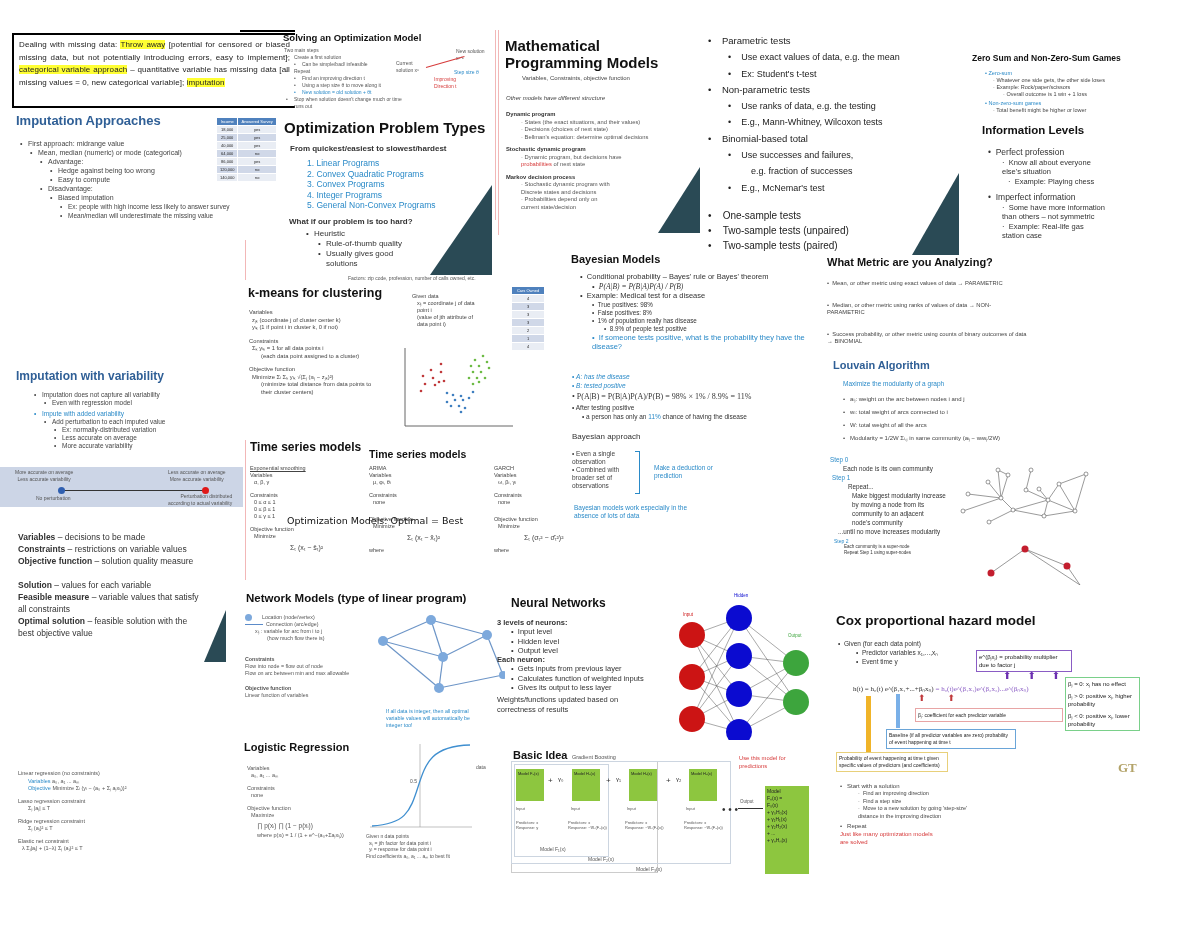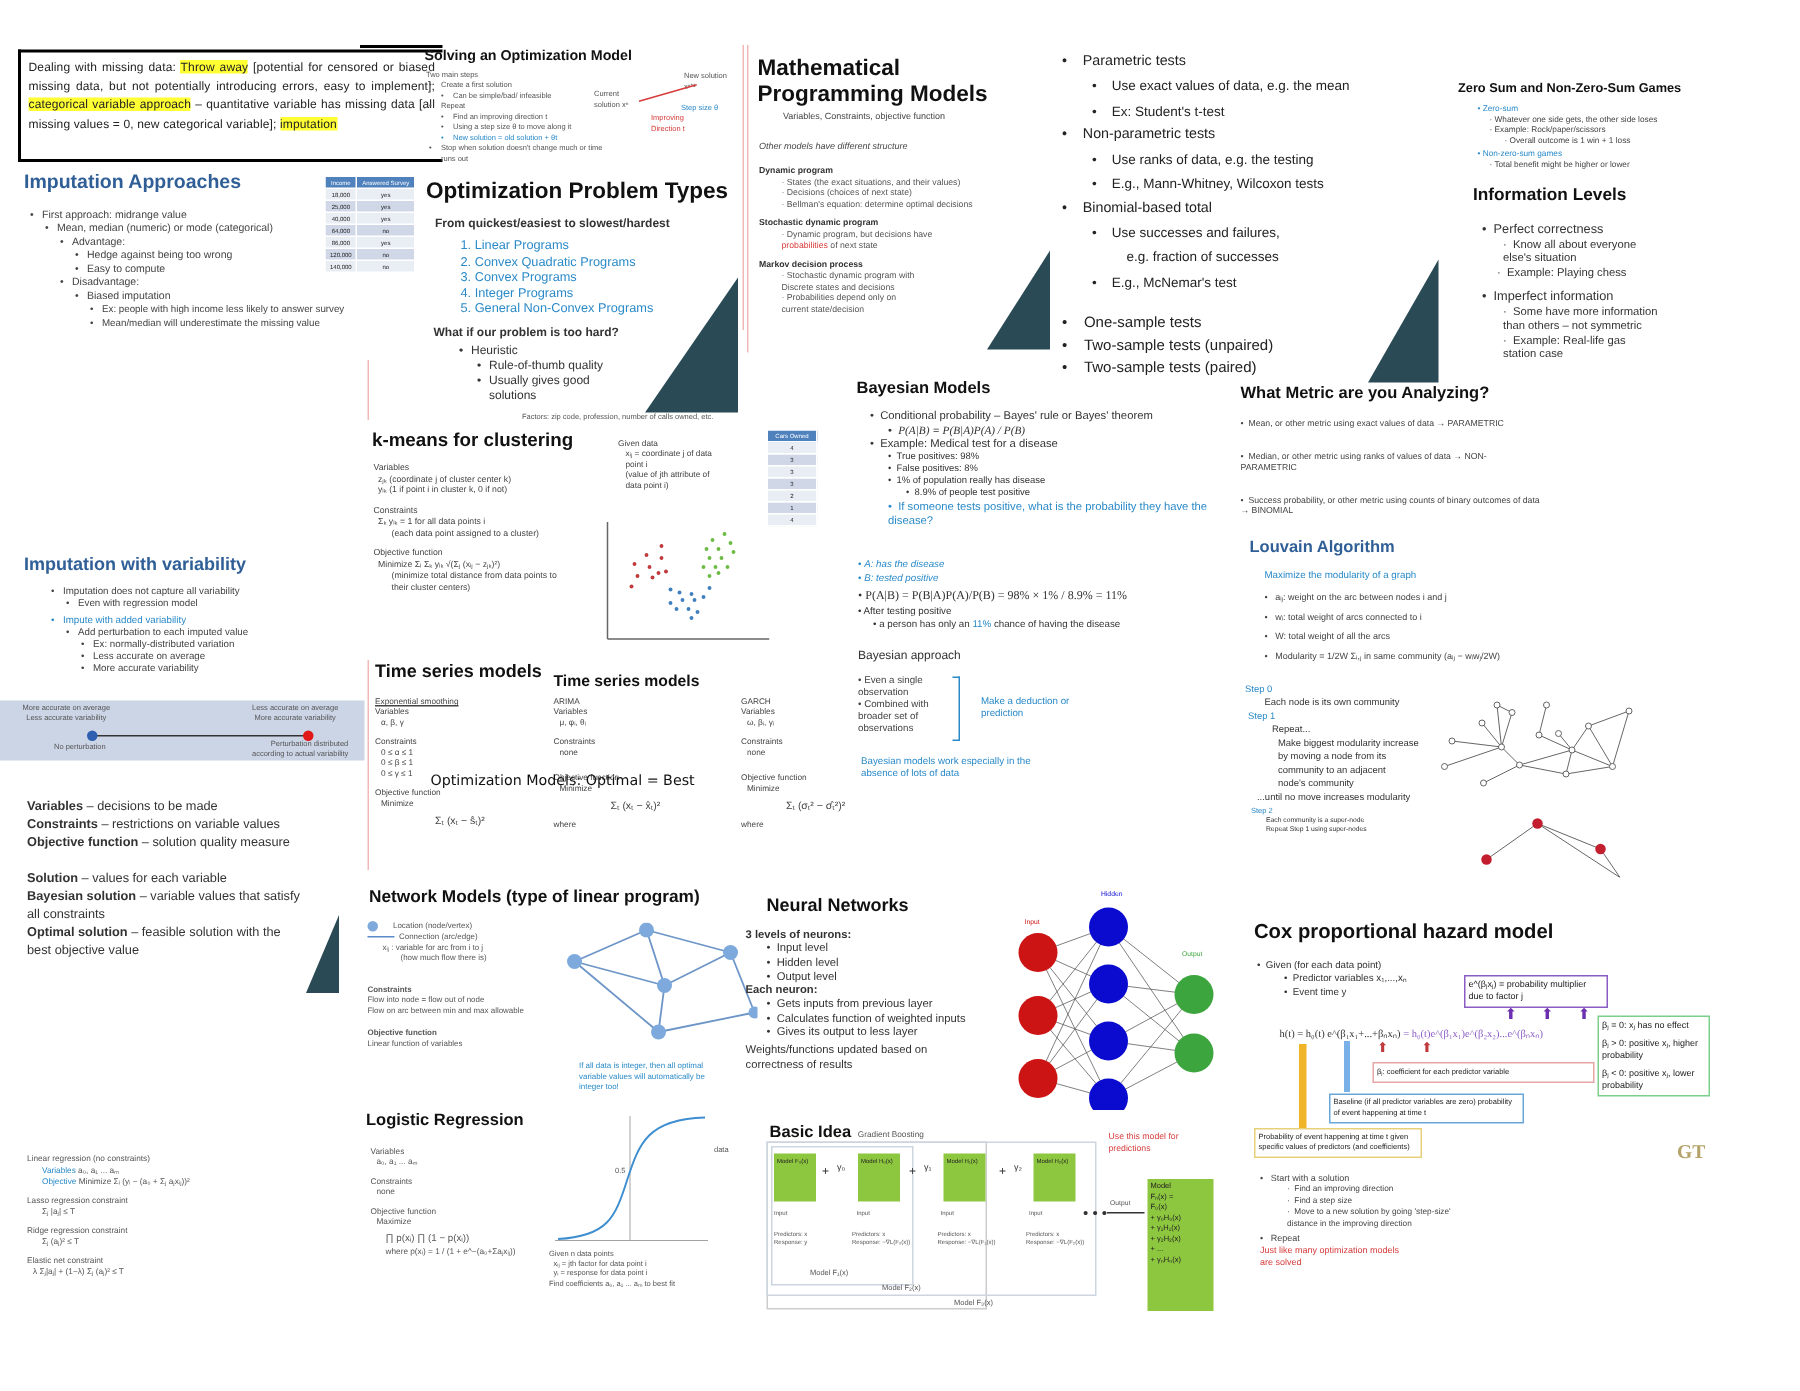--- a/index.html
+++ b/index.html
@@ -104,21 +104,21 @@
   <div class="abs tiny" style="left:36px;top:28px;">No perturbation</div>
   <div class="abs tiny" style="left:168px;top:26px;white-space:pre;text-align:right;">Perturbation distributed
 according to actual variability</div>
 </div>
 
 <div class="abs" style="left:18px;top:531px;width:220px;font-size:8.5px;line-height:12px;color:#333;">
   <div><b>Variables</b><span> – decisions to be made</span></div>
   <div><b>Constraints</b><span> – restrictions on variable values</span></div>
   <div><b>Objective function</b><span> – solution quality measure</span></div>
   <div style="margin-top:12px"><b>Solution</b><span> – values for each variable</span></div>
-  <div style="width:190px"><b>Bayesian solution</b><span> – variable values that satisfy all constraints</span></div>
+  <div style="width:190px"><b>Feasible measure</b><span> – variable values that satisfy all constraints</span></div>
   <div style="width:170px"><b>Optimal solution</b><span> – feasible solution with the best objective value</span></div>
 </div>
 <div class="triangle" style="left:204px;top:610px;border-width:0 0 52px 22px;border-color:transparent transparent #2a4a55 transparent;"></div>
 
 <div class="abs" style="left:18px;top:770px;width:220px;font-size:5.5px;line-height:7.5px;color:#555;">
   <div>Linear regression (no constraints)</div>
   <div style="margin-left:10px"><span class="blue">Variables</span><span> a₀, a₁ ... aₘ</span></div>
   <div style="margin-left:10px"><span class="blue">Objective</span><span> Minimize Σᵢ (yᵢ − (a₀ + Σⱼ aⱼxᵢⱼ))²</span></div>
   <div style="margin-top:5px">Lasso regression constraint</div>
   <div style="margin-left:10px">Σⱼ |aⱼ| ≤ T</div>
@@ -398,23 +398,23 @@
 <div class="abs" style="left:985px;top:70px;width:215px;font-size:5.5px;line-height:7px;color:#444;">
   <div class="blue">• <span>Zero-sum</span></div>
   <div style="margin-left:8px">· <span>Whatever one side gets, the other side loses</span></div>
   <div style="margin-left:8px">· <span>Example: Rock/paper/scissors</span></div>
   <div style="margin-left:18px">· <span>Overall outcome is 1 win + 1 loss</span></div>
   <div class="blue" style="margin-top:2px">• <span>Non-zero-sum games</span></div>
   <div style="margin-left:8px">· <span>Total benefit might be higher or lower</span></div>
 </div>
 <div class="abs h-black" style="left:982px;top:124px;font-size:11.5px;">Information Levels</div>
 <div class="abs" style="left:988px;top:147px;width:140px;font-size:8.5px;line-height:10.5px;color:#333;">
-  <div>•&nbsp;&nbsp;<span>Perfect correctness</span></div>
+  <div>•&nbsp;&nbsp;<span>Perfect profession</span></div>
   <div style="margin-left:14px;font-size:7.5px;line-height:9.5px;width:100px">·&nbsp;&nbsp;<span>Know all about everyone else's situation</span></div>
-  <div style="margin-left:10px;font-size:7.5px;line-height:9.5px">·&nbsp;&nbsp;<span>Example: Playing chess</span></div>
+  <div style="margin-left:20px;font-size:7.5px;line-height:9.5px">·&nbsp;&nbsp;<span>Example: Playing chess</span></div>
   <div style="margin-top:6px">•&nbsp;&nbsp;<span>Imperfect information</span></div>
   <div style="margin-left:14px;font-size:7.5px;line-height:9.5px;width:115px">·&nbsp;&nbsp;<span>Some have more information than others – not symmetric</span></div>
   <div style="margin-left:14px;font-size:7.5px;line-height:9.5px;width:100px">·&nbsp;&nbsp;<span>Example: Real-life gas station case</span></div>
 </div>
 
 <div class="abs h-black" style="left:571px;top:253px;font-size:11px;">Bayesian Models</div>
 <div class="abs" style="left:580px;top:272px;width:240px;font-size:7.5px;line-height:9.5px;color:#333;">
   <div>•&nbsp;&nbsp;<span>Conditional probability – Bayes' rule or Bayes' theorem</span></div>
   <div style="margin-left:12px">•&nbsp;&nbsp;<span style="font-family:'Liberation Serif',serif;font-style:italic">P(A|B) = P(B|A)P(A) / P(B)</span></div>
   <div>•&nbsp;&nbsp;<span>Example: Medical test for a disease</span></div>

